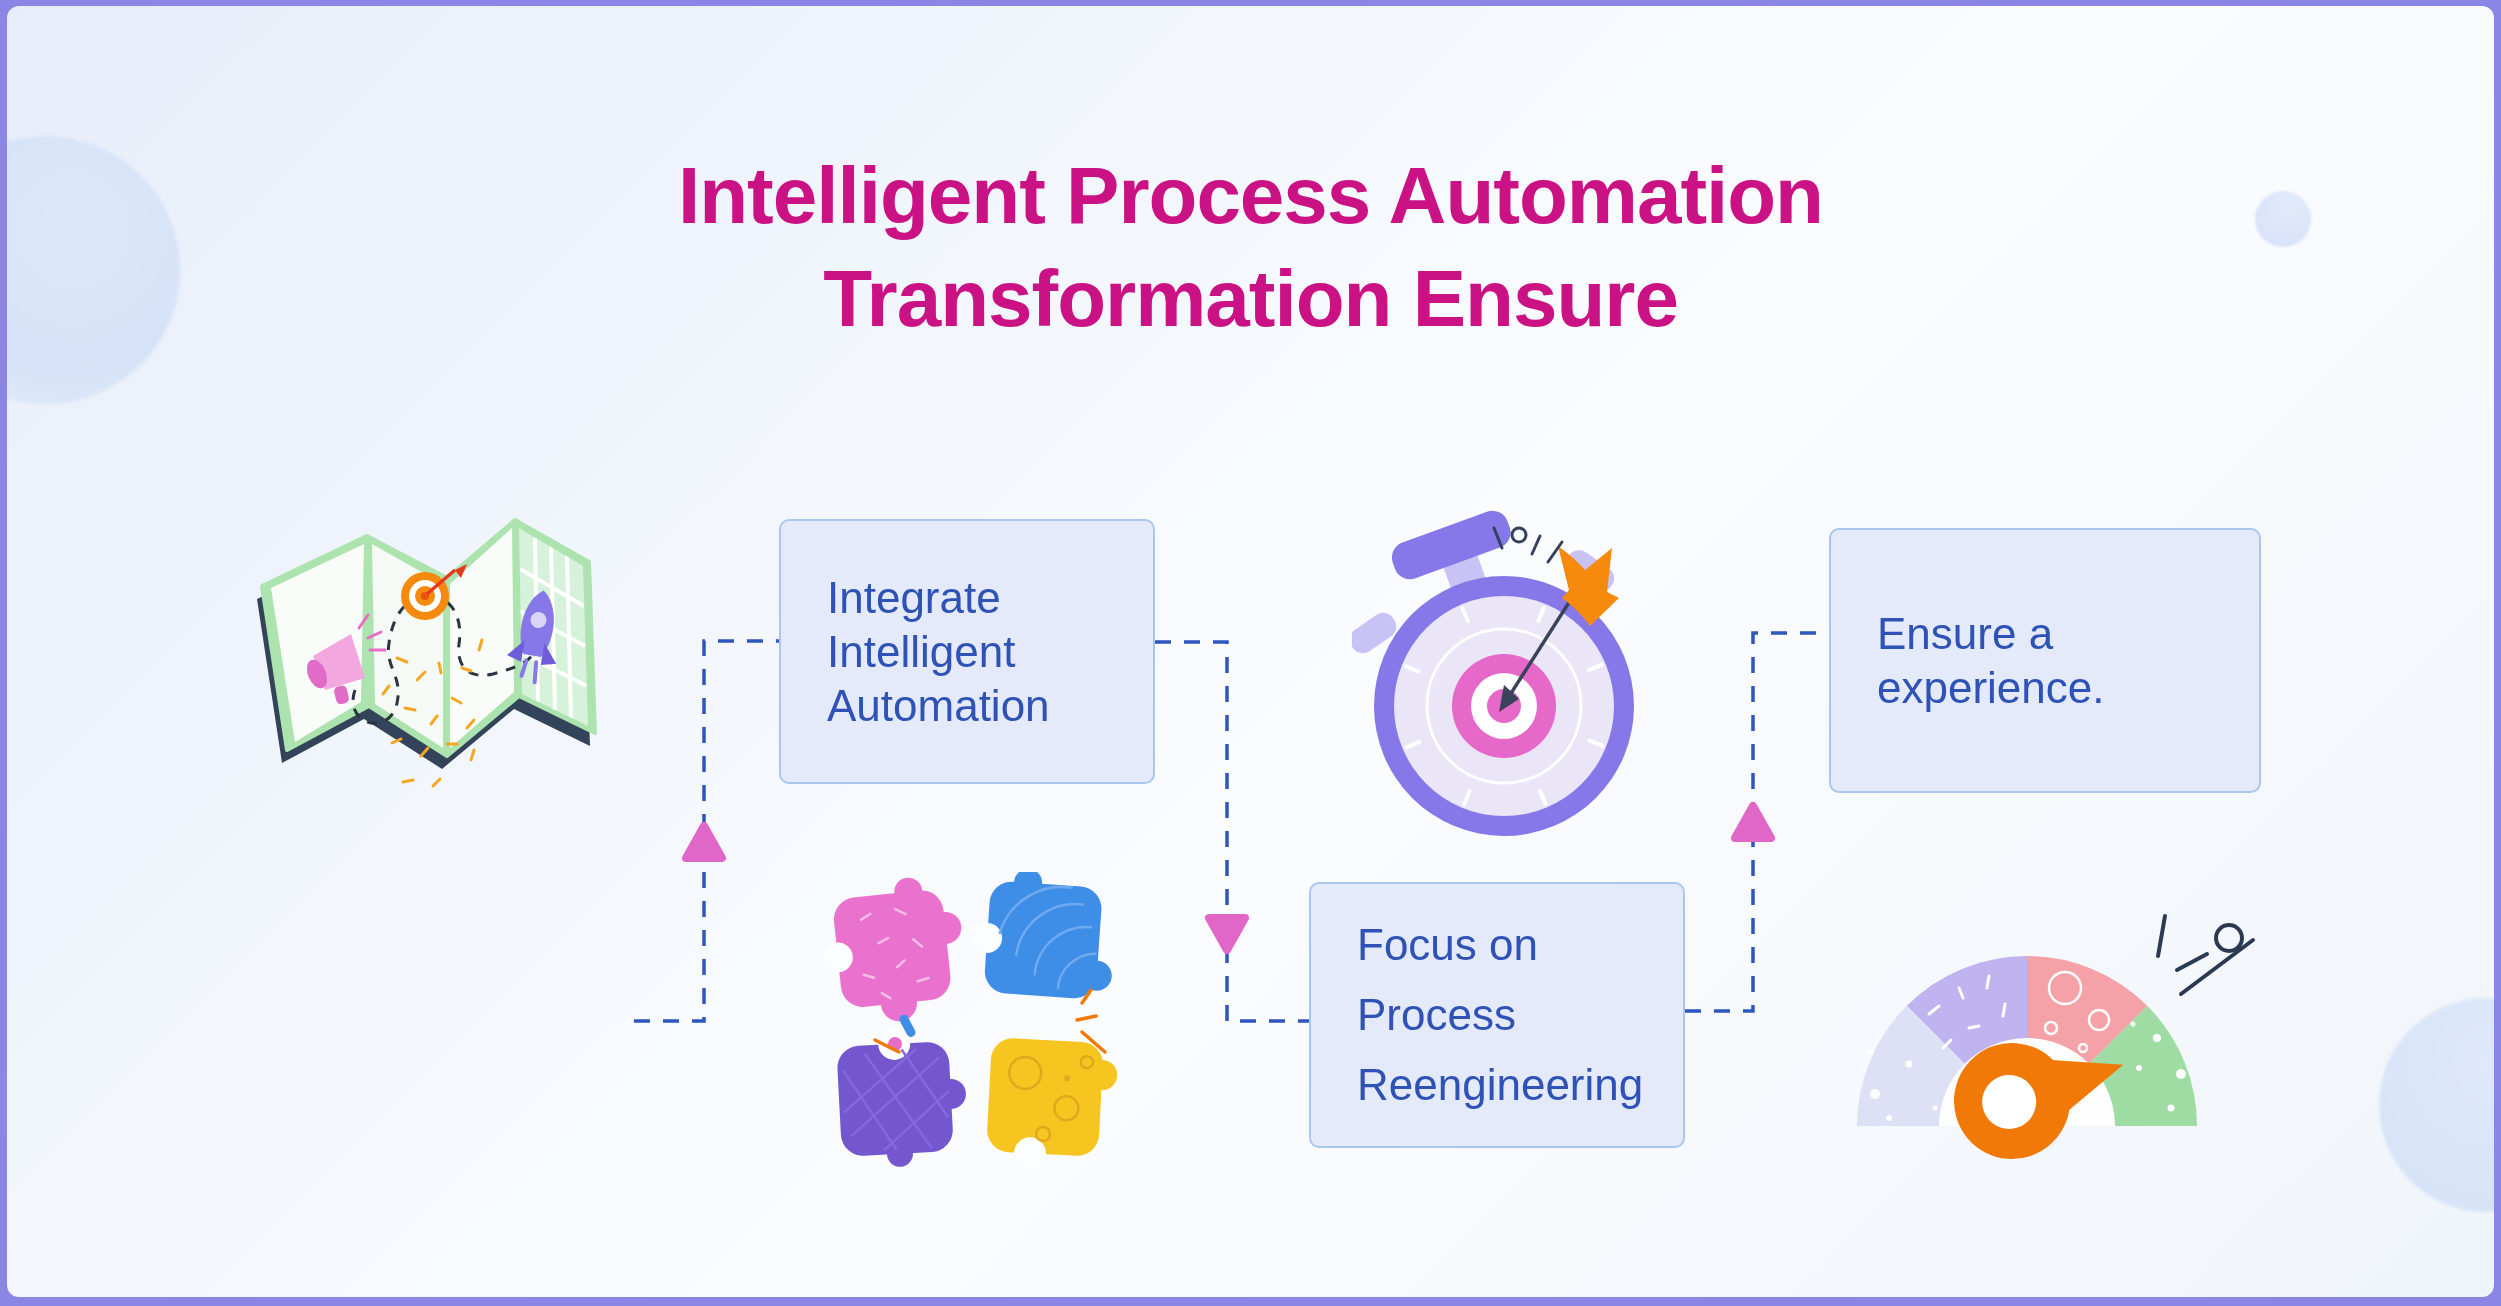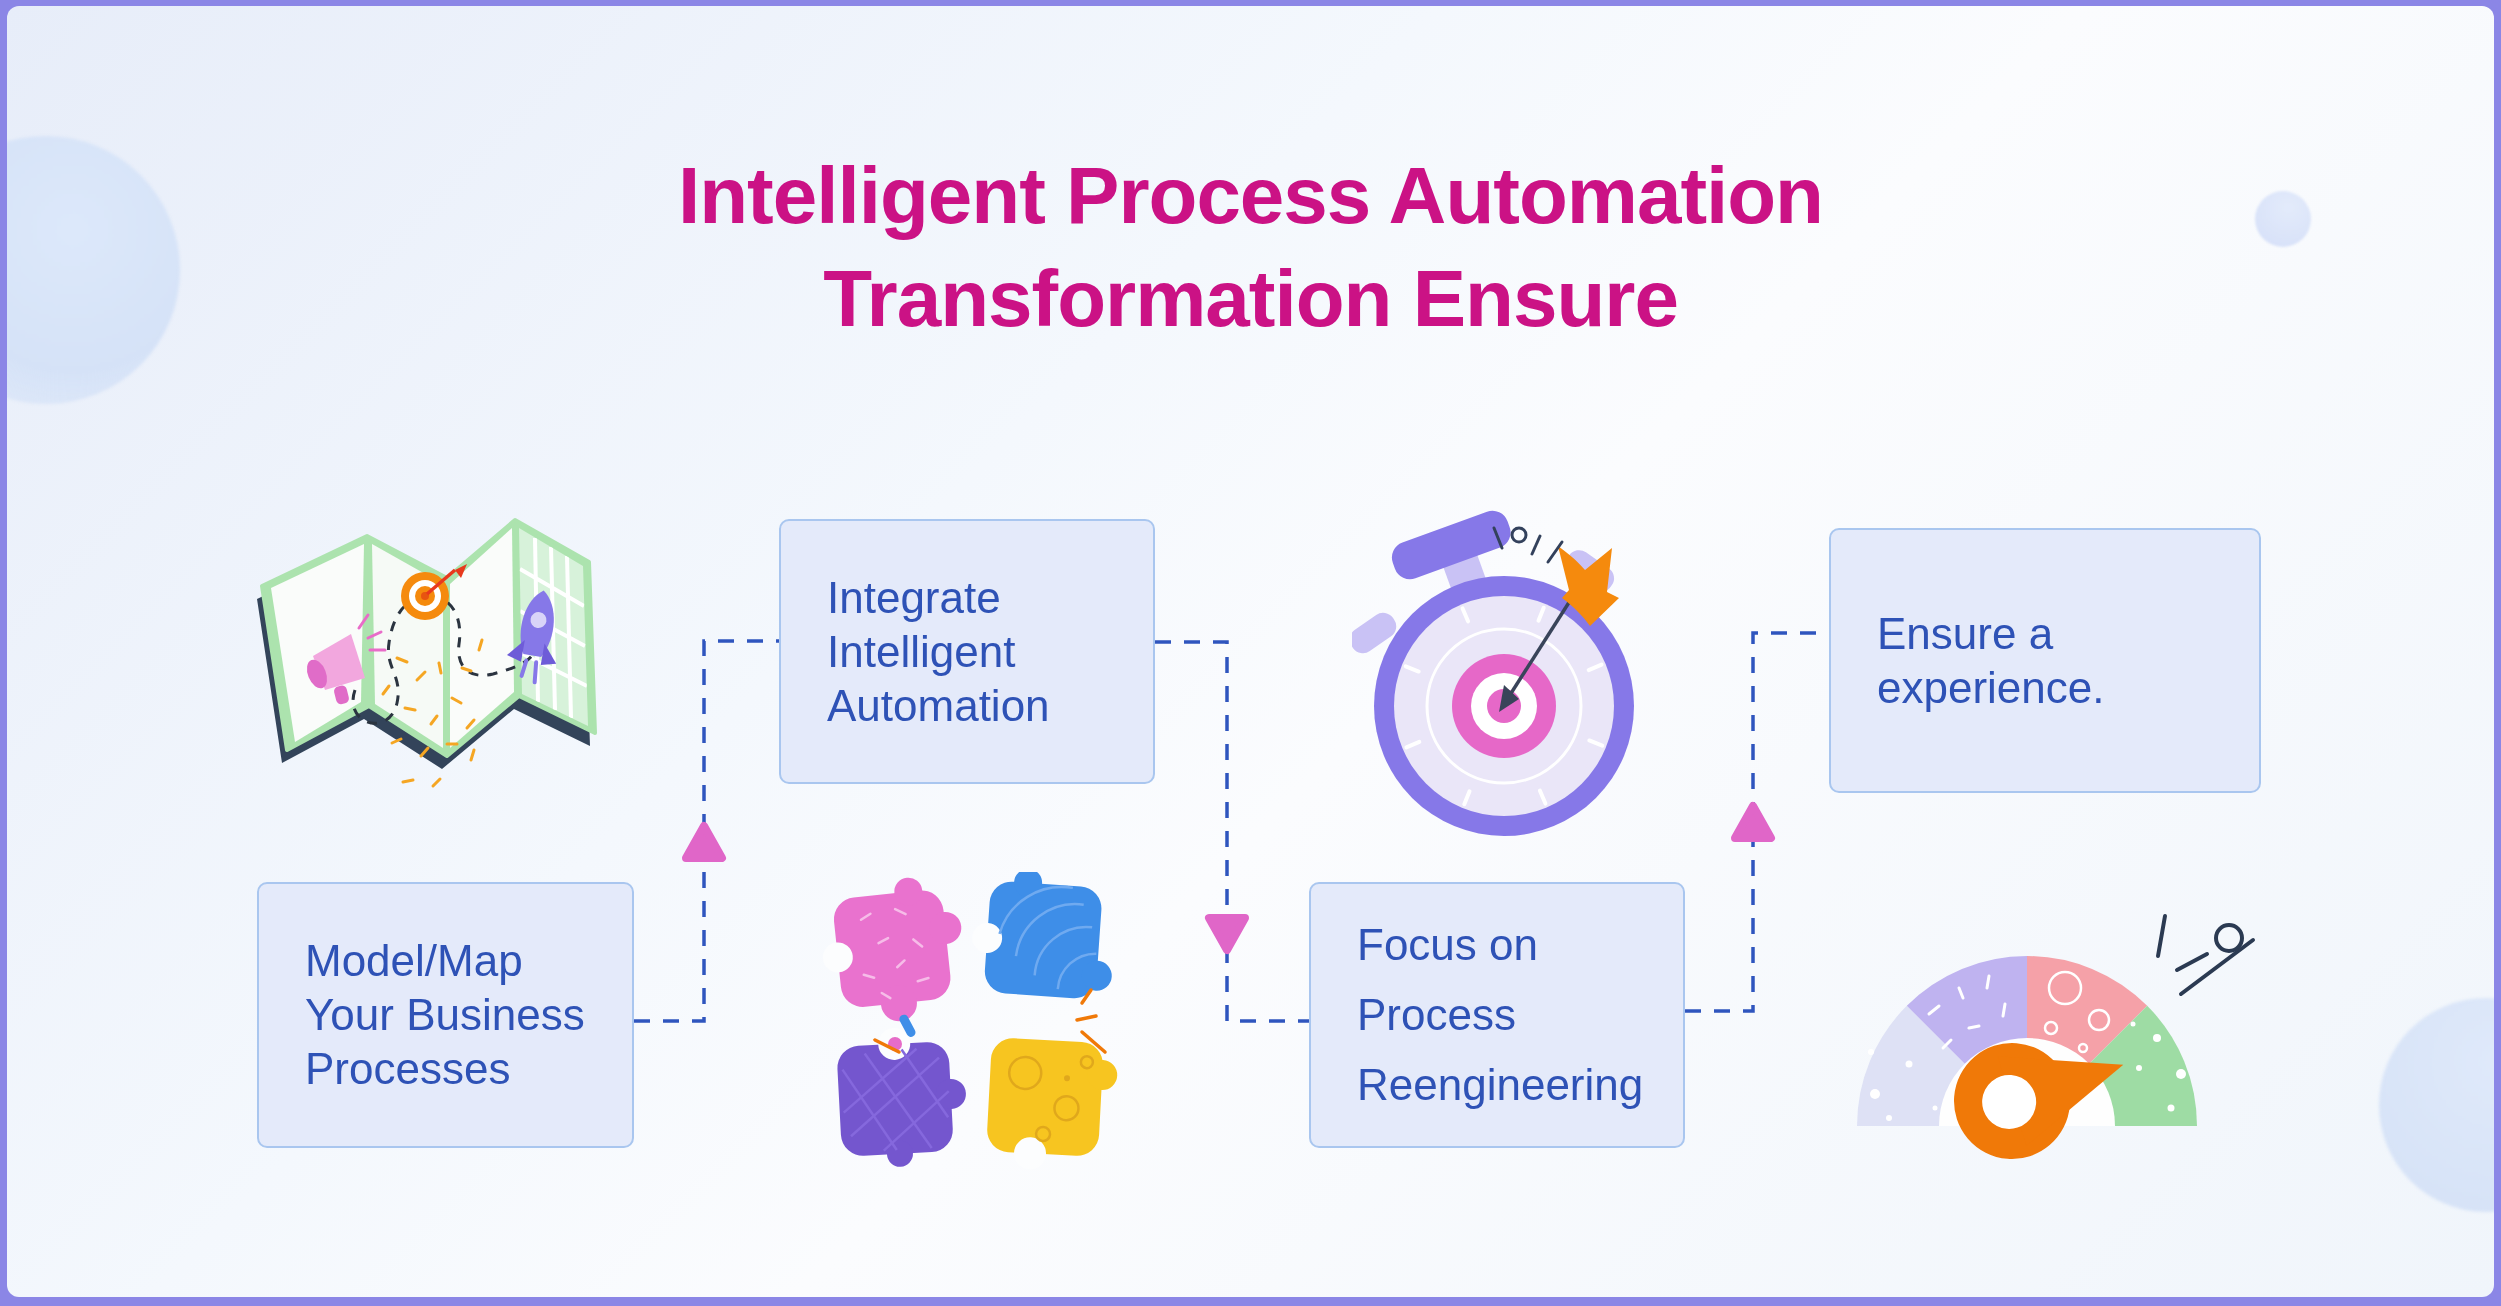--- a/index.html
+++ b/index.html
@@ -44,25 +44,20 @@
         <path d="M1148,636 L1220,636 L1220,1015 L1302,1015"></path>
         <path d="M1678,1005 L1746,1005 L1746,627 L1822,627"></path>
       </g>
       <g fill="#E066C8" stroke="#E066C8" stroke-width="8" stroke-linejoin="round">
         <path d="M697,820 L715,852 L679,852 Z"></path>
         <path d="M1220,944 L1202,912 L1238,912 Z"></path>
         <path d="M1746,800 L1764,832 L1728,832 Z"></path>
       </g>
     </svg>
 
-    <div class="card" id="card1">
-      <div class="ln">Model/Map</div>
-      <div class="ln">Your Business</div>
-      <div class="ln">Processes</div>
-    </div>
     <div class="card" id="card2">
       <div class="ln">Integrate</div>
       <div class="ln">Intelligent</div>
       <div class="ln">Automation</div>
     </div>
     <div class="card" id="card3">
       <div class="ln">Focus on</div>
       <div class="ln">Process</div>
       <div class="ln">Reengineering</div>
     </div>

